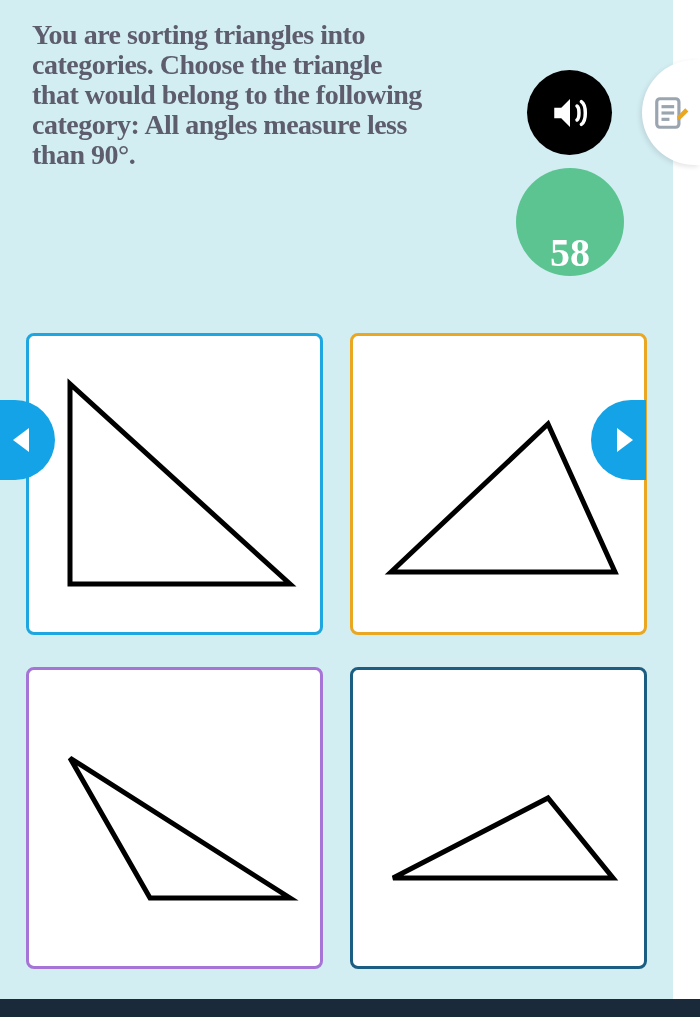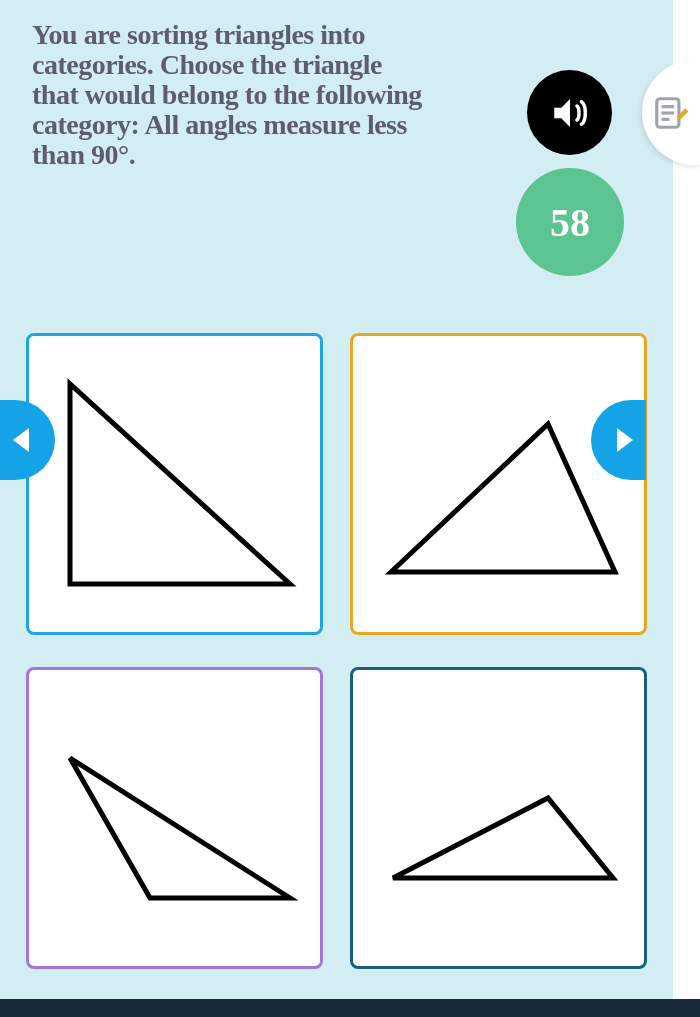--- a/index.html
+++ b/index.html
@@ -67,21 +67,21 @@
     }
     .timer {
       position: absolute;
       top: 168px;
       left: 516px;
       width: 108px;
       height: 108px;
       border-radius: 50%;
       background: #5bc491;
       display: flex;
-      align-items: center;
+      align-items: flex-end;
       justify-content: center;
       font-size: 40px;
       font-weight: 700;
       color: #ffffff;
       font-family: "Comic Sans MS", cursive;
     }
     .answers {
       position: absolute;
       top: 333px;
       left: 26px;

